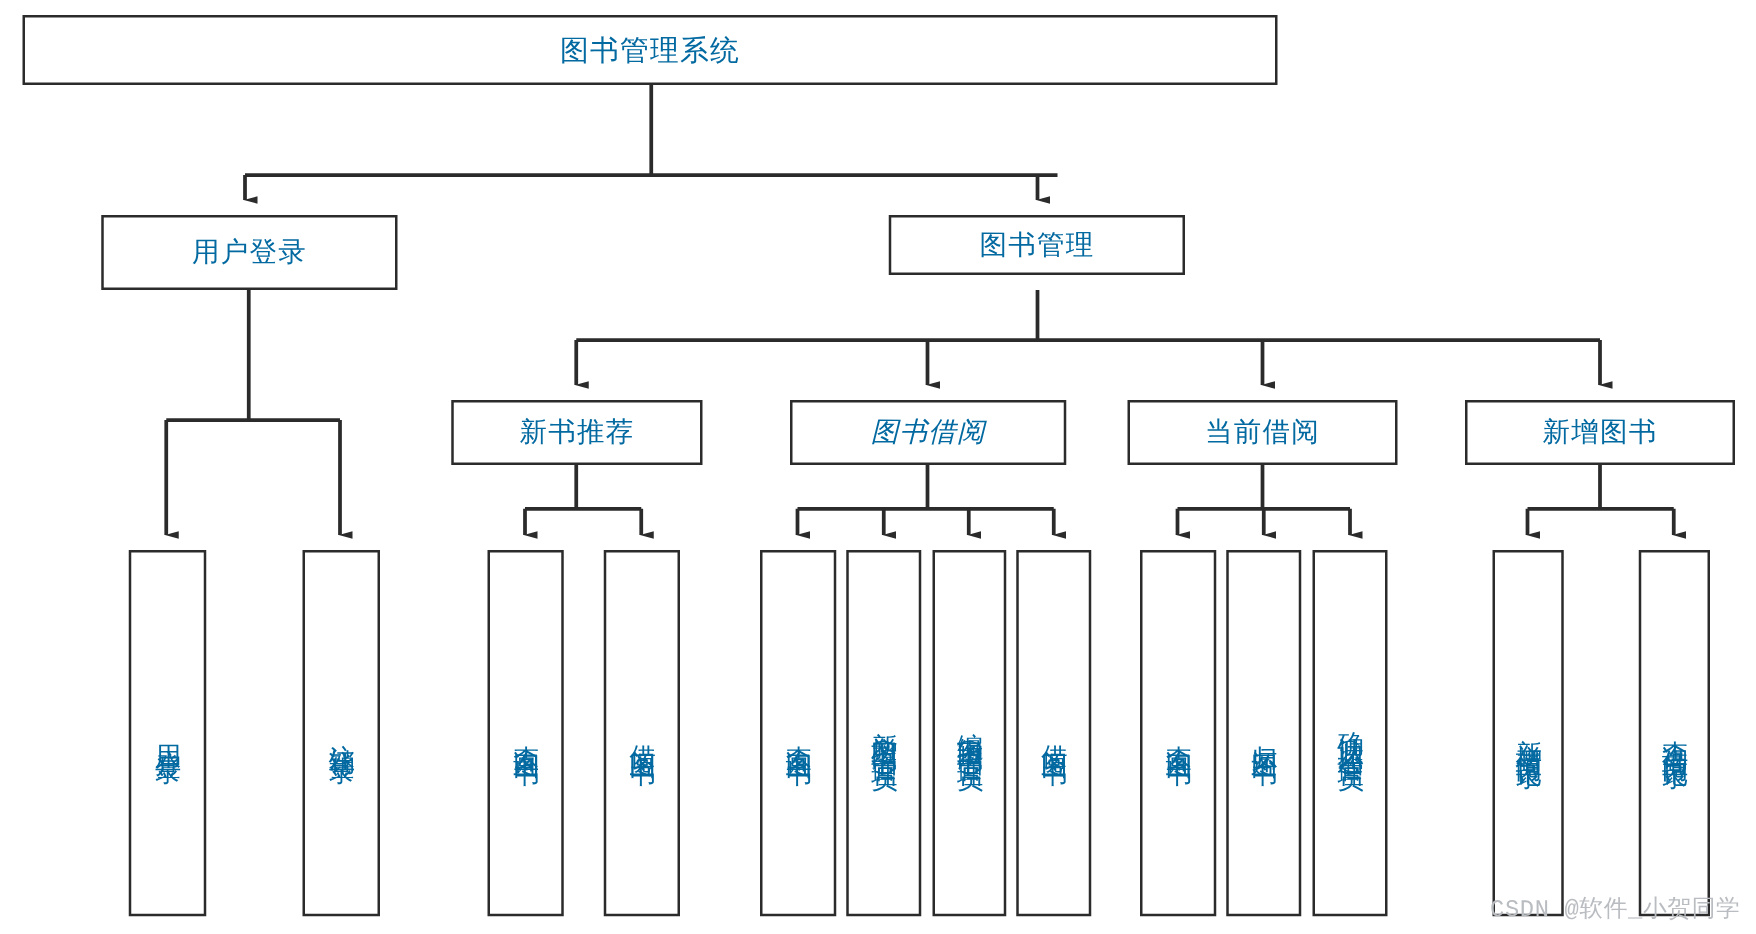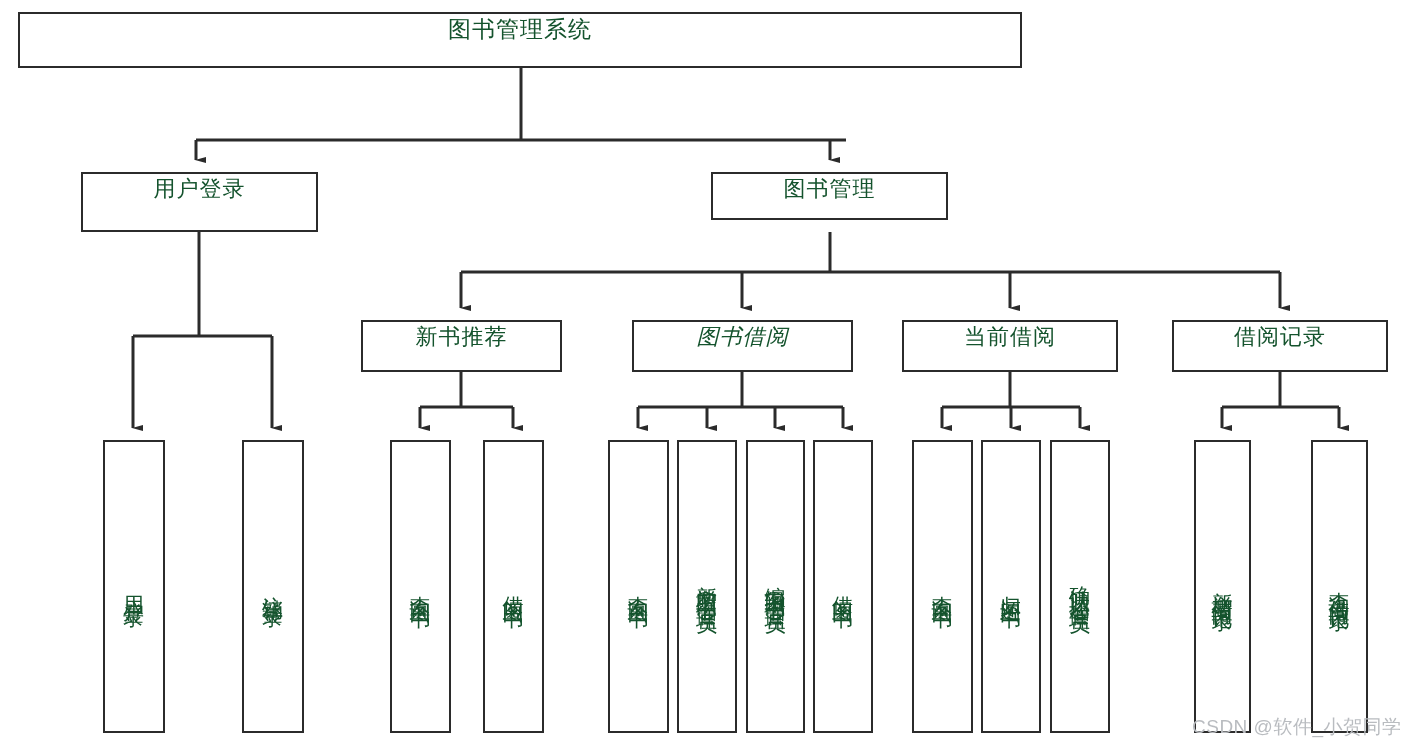--- a/index.html
+++ b/index.html
@@ -21,22 +21,23 @@
     width: 1405px;
     height: 747px;
     pointer-events: none;
   }
   .node {
     position: absolute;
     box-sizing: border-box;
     background: #ffffff;
     border: 2px solid #2b2b2b;
     display: flex;
+    align-items: center;
     justify-content: center;
-    color: #14532d;
+    color: #0369a1;
     z-index: 2;
   }
   .node.level-root {
     font-size: 23px;
     letter-spacing: 1px;
   }
   .node.level-2 {
     font-size: 22px;
     letter-spacing: 1px;
   }
@@ -58,21 +59,21 @@
   }
   .watermark {
     position: absolute;
     left: 1192px;
     top: 714px;
     font-size: 19px;
     color: #b9bcc0;
     letter-spacing: 0.5px;
     white-space: nowrap;
     z-index: 3;
-    font-family: Liberation Sans, sans-serif;
+    font-family: Liberation Mono, monospace;
   }
 </style>
 </head>
 <body>
 
 <div id="canvas">
 
   <svg id="wires" viewBox="0 0 1405 747" xmlns="http://www.w3.org/2000/svg">
     <defs>
       <marker id="arrow" markerWidth="10" markerHeight="12" refX="3" refY="10" orient="auto" markerUnits="userSpaceOnUse">
@@ -138,21 +139,21 @@
   <div class="node level-3" style="left: 361px; top: 320px; width: 201px; height: 52px; font-family: Liberation Mono, monospace;">
     <span>新书推荐</span>
   </div>
   <div class="node level-3" style="left: 632px; top: 320px; width: 221px; height: 52px; font-style: italic;">
     <span>图书借阅</span>
   </div>
   <div class="node level-3" style="left: 902px; top: 320px; width: 216px; height: 52px;">
     <span>当前借阅</span>
   </div>
   <div class="node level-3" style="left: 1172px; top: 320px; width: 216px; height: 52px;">
-    <span>借阅记录</span>
+    <span>新增图书</span>
   </div>
 
   <div class="node leaf" style="left: 103px; top: 440px; width: 62px; height: 293px;">
     <span class="vtext">用户登录</span>
   </div>
   <div class="node leaf" style="left: 242px; top: 440px; width: 62px; height: 293px;">
     <span class="vtext">注销登录</span>
   </div>
   <div class="node leaf" style="left: 390px; top: 440px; width: 61px; height: 293px;">
     <span class="vtext">查询图书</span>

